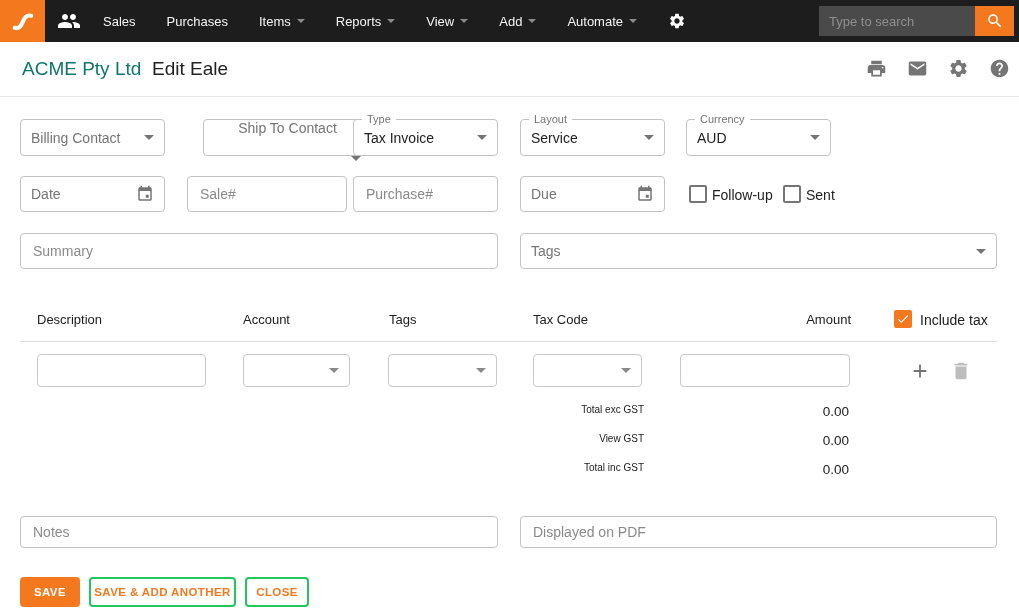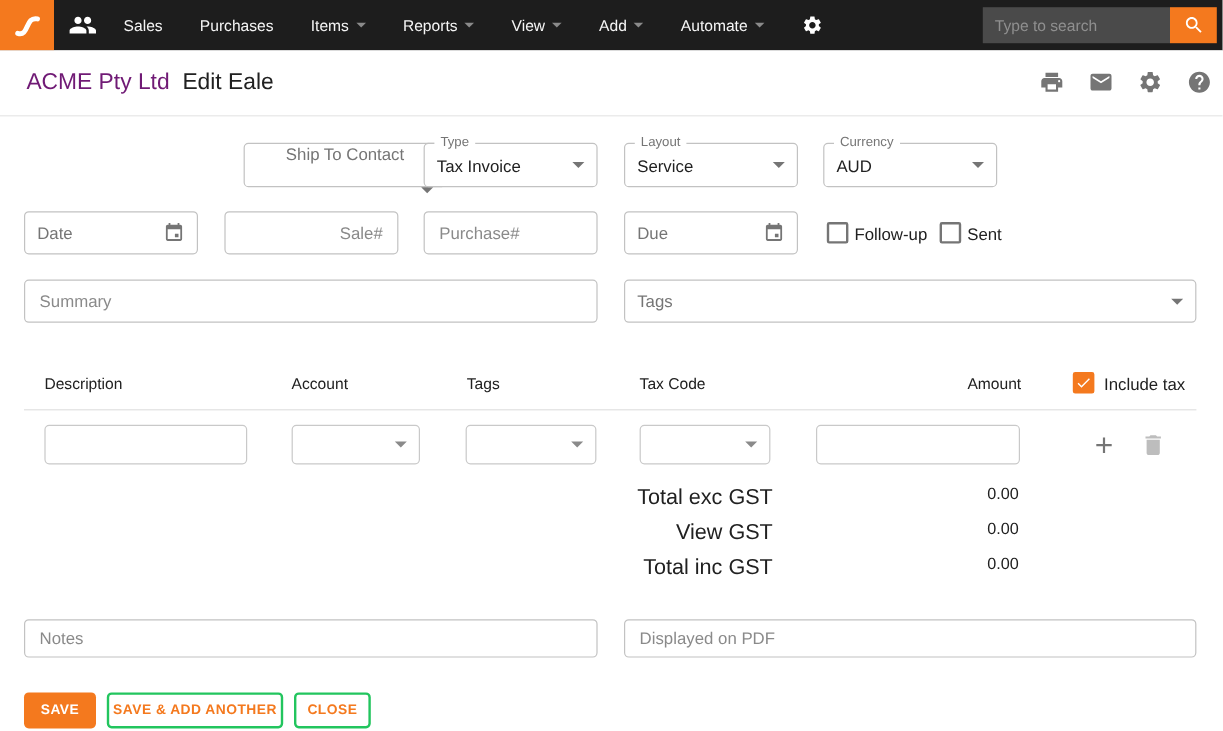--- a/index.html
+++ b/index.html
@@ -15,21 +15,21 @@
   .nav-item { display:flex; align-items:center; margin-right:31px; color:#f5f5f5; font-size:13px; font-weight:500; cursor:pointer; white-space:nowrap; }
   .nav-caret { width:0; height:0; border-left:4px solid transparent; border-right:4px solid transparent; border-top:4px solid #8a8a8a; margin-left:6px; }
   .nav-gear { margin-left:0px; display:flex; align-items:center; cursor:pointer; }
   .nav-search { position:absolute; right:5px; top:6px; height:30px; display:flex; }
   .nav-search input { width:156px; height:30px; background:#4a4a4a; border:none; outline:none; color:#e0e0e0; font-size:13px; padding:0 10px; font-family:inherit; }
   .nav-search input::placeholder { color:#8f8f8f; }
   .search-btn { width:39px; height:30px; background:#f4791e; border:none; display:flex; align-items:center; justify-content:center; cursor:pointer; }
 
   
   .header { position:absolute; top:42px; left:0; width:1019px; height:55px; background:#fff; border-bottom:1px solid #e7e7e7; }
-  .company { position:absolute; left:22px; top:16px; font-size:19px; color:#701a75; }
+  .company { position:absolute; left:22px; top:16px; font-size:19px; color:#0f766e; }
   .page-title { position:absolute; left:152px; top:16px; font-size:19px; color:#212121; font-weight:500; }
   .header-icons { position:absolute; right:9px; top:16px; display:flex; gap:20px; align-items:center; }
   .hicon { width:21px; height:21px; fill:#757575; cursor:pointer; }
 
   
   .field { position:absolute; height:37px; border:1px solid #c2c2c2; border-radius:4px; background:#fff;
            display:flex; align-items:center; padding:0 10px; font-size:14px; color:#757575; cursor:pointer;gap:20px; }
   .field .value { color:#212121; }
   .float-label { position:absolute; top:-7px; left:8px; background:#fff; padding:0 5px; font-size:11px; color:#757575; line-height:13px; }
   .caret { width:0; height:0; border-left:5px solid transparent; border-right:5px solid transparent; border-top:5px solid #757575; margin-left:auto; }
@@ -46,21 +46,21 @@
 
   
   .col-head { position:absolute; font-size:13px; color:#212121; }
   .divider { position:absolute; left:20px; width:977px; height:1px; background:#e0e0e0; }
   .row-select { position:absolute; height:33px; border:1px solid #c9c9c9; border-radius:4px; background:#fff; display:flex; align-items:center; padding:0 10px; cursor:pointer; }
   .row-select .caret { border-top-color:#8a8a8a; }
   .row-input { position:absolute; height:33px; border:1px solid #c9c9c9; border-radius:4px; font-size:14px; color:#212121; padding:0 10px; outline:none; font-family:inherit; }
   .icon-btn { position:absolute; width:22px; height:22px; cursor:pointer; }
   .icon-btn svg { width:22px; height:22px; }
 
-  .total-label { position:absolute; width:200px; text-align:right; font-size:18px; color:#212121; font-weight:500; }
+  .total-label { position:absolute; width:200px; text-align:right; font-size:10px; color:#212121; font-weight:500; }
   .total-value { position:absolute; width:100px; text-align:right; font-size:13.5px; color:#212121; }
 
   
   .btn { position:absolute; height:30px; border-radius:4px; font-size:11.5px; font-weight:700; letter-spacing:.4px;
          display:flex; align-items:center; justify-content:center; cursor:pointer; font-family:inherit; border:none; }
   .btn-primary { background:#f4791e; color:#fff; }
   .btn-outline { background:#fff; color:#f4791e; border:2px solid #22c55e; }
 </style>
 </head>
 <body>
@@ -133,20 +133,24 @@
       </svg>
       <svg class="hicon" viewBox="0 0 24 24">
         <path d="M19.14 12.94c.04-.3.06-.61.06-.94 0-.32-.02-.64-.07-.94l2.03-1.58c.18-.14.23-.41.12-.61l-1.92-3.32c-.12-.22-.37-.29-.59-.22l-2.39.96c-.5-.38-1.03-.7-1.62-.94l-.36-2.54c-.04-.24-.24-.41-.48-.41h-3.84c-.24 0-.43.17-.47.41l-.36 2.54c-.59.24-1.13.57-1.62.94l-2.39-.96c-.22-.08-.47 0-.59.22L2.74 8.87c-.12.21-.08.47.12.61l2.03 1.58c-.05.3-.09.63-.09.94s.02.64.07.94l-2.03 1.58c-.18.14-.23.41-.12.61l1.92 3.32c.12.22.37.29.59.22l2.39-.96c.5.38 1.03.7 1.62.94l.36 2.54c.05.24.24.41.48.41h3.84c.24 0 .44-.17.47-.41l.36-2.54c.59-.24 1.13-.56 1.62-.94l2.39.96c.22.08.47 0 .59-.22l1.92-3.32c.12-.22.07-.47-.12-.61l-2.01-1.58zM12 15.6c-1.98 0-3.6-1.62-3.6-3.6s1.62-3.6 3.6-3.6 3.6 1.62 3.6 3.6-1.62 3.6-3.6 3.6z"></path>
       </svg>
       <svg class="hicon" viewBox="0 0 24 24">
         <path d="M12 2C6.48 2 2 6.48 2 12s4.48 10 10 10 10-4.48 10-10S17.52 2 12 2zm1 17h-2v-2h2v2zm2.07-7.75l-.9.92C13.45 12.9 13 13.5 13 15h-2v-.5c0-1.1.45-2.1 1.17-2.83l1.24-1.26c.37-.36.59-.86.59-1.41 0-1.1-.9-2-2-2s-2 .9-2 2H8c0-2.21 1.79-4 4-4s4 1.79 4 4c0 .88-.36 1.68-.93 2.25z"></path>
       </svg>
     </div>
   </div>
 
+  <div class="field" style="left:20px; top:119px; width:145px;">
+    <span>Billing Contact</span>
+    <span class="caret"></span>
+  </div>
   <div class="field" style="left:203px; top:119px; width:169px;flex-direction:column;">
     <span>Ship To Contact</span>
     <span class="caret"></span>
   </div>
   <div class="field" style="left:353px; top:119px; width:145px;">
     <span class="float-label">Type</span>
     <span class="value">Tax Invoice</span>
     <span class="caret"></span>
   </div>
   <div class="field" style="left:520px; top:119px; width:145px;">
@@ -159,21 +163,21 @@
     <span class="value">AUD</span>
     <span class="caret"></span>
   </div>
 
   <div class="field" style="left:20px; top:176px; width:145px; height:36px;">
     <span>Date</span>
     <svg class="cal-icon" viewBox="0 0 24 24">
       <path d="M19 3h-1V1h-2v2H8V1H6v2H5c-1.11 0-1.99.9-1.99 2L3 19c0 1.1.89 2 2 2h14c1.1 0 2-.9 2-2V5c0-1.1-.9-2-2-2zm0 16H5V8h14v11zM13 13h4v4h-4z"></path>
     </svg>
   </div>
-  <input class="txt-input" style="left: 187px; top: 176px; width: 145px; text-align: right;" placeholder="Sale#">
+  <input class="txt-input" style="left: 187px; top: 176px; width: 160px;" placeholder="Sale#">
   <input class="txt-input" style="left: 353px; top: 176px; width: 145px;" placeholder="Purchase#">
   <div class="field" style="left:520px; top:176px; width:145px; height:36px;">
     <span>Due</span>
     <svg class="cal-icon" viewBox="0 0 24 24">
       <path d="M19 3h-1V1h-2v2H8V1H6v2H5c-1.11 0-1.99.9-1.99 2L3 19c0 1.1.89 2 2 2h14c1.1 0 2-.9 2-2V5c0-1.1-.9-2-2-2zm0 16H5V8h14v11zM13 13h4v4h-4z"></path>
     </svg>
   </div>
   <div class="checkbox" style="left:689px; top:185px;">
     
   </div>

